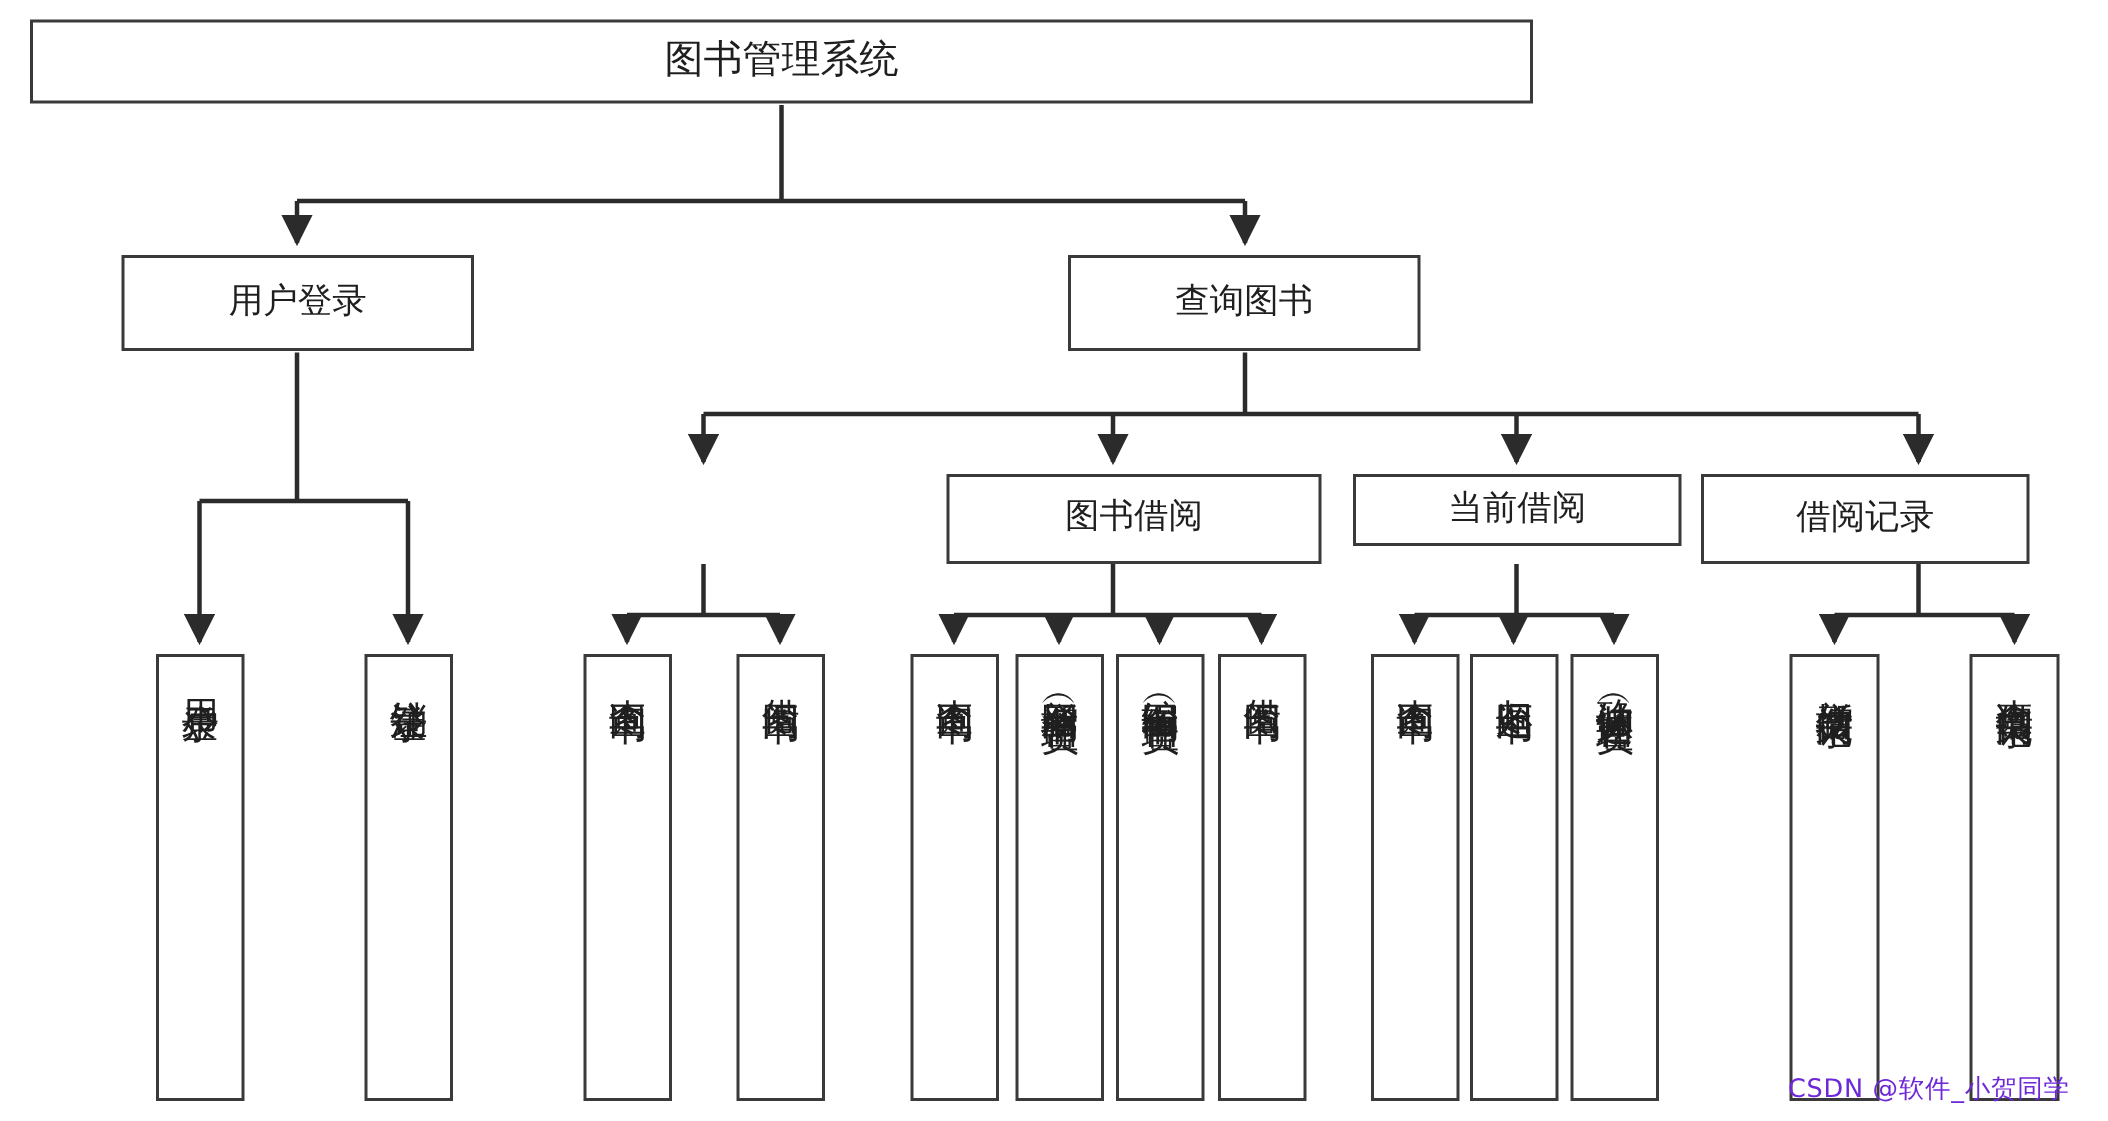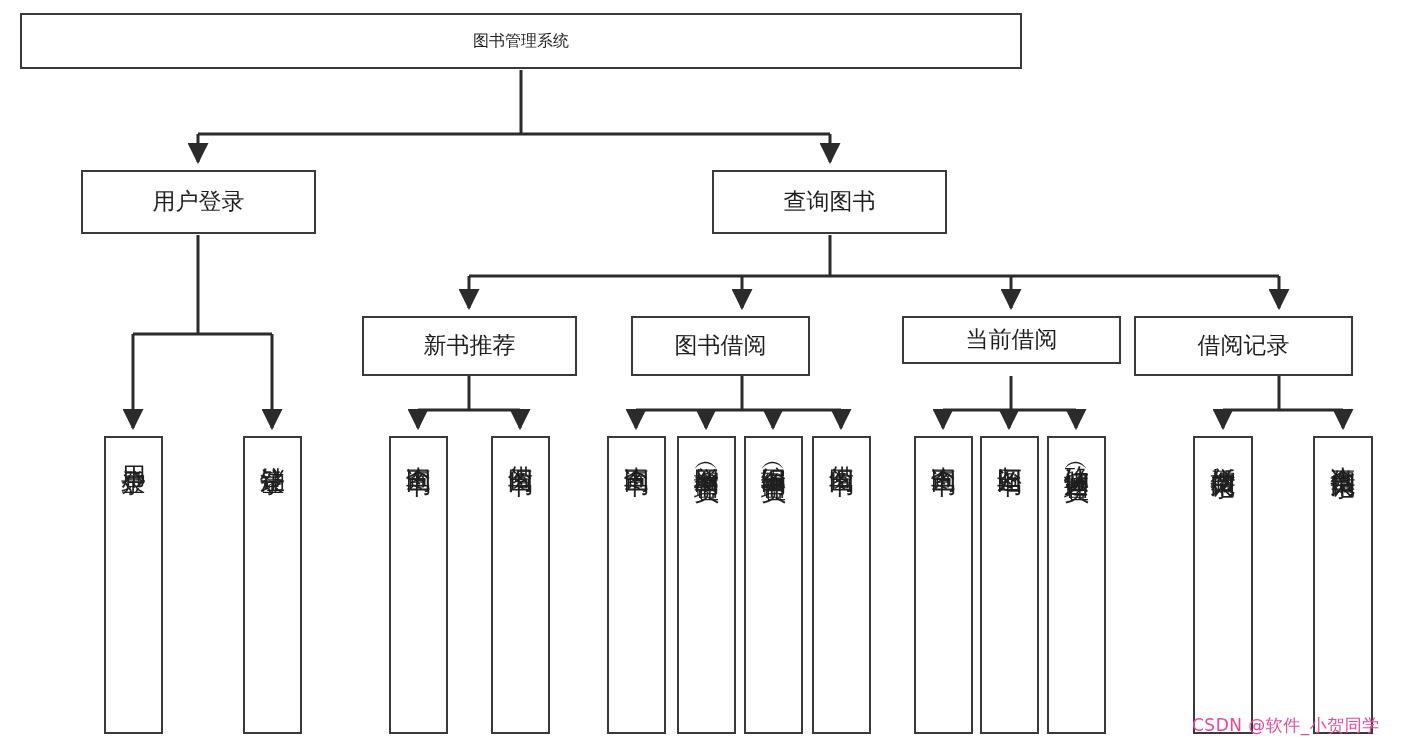--- a/index.html
+++ b/index.html
@@ -40,40 +40,40 @@
     color: #1f1f1f;
     text-align: center;
     line-height: 1.12;
     white-space: nowrap;
   }
   
   .node.horiz .label {
     font-size: 23px;
   }
   .node.root .label {
-    font-size: 16px;
+    font-size: 26px;
   }
   
   .node.vert {
     align-items: flex-start;
     padding-top: 8px;
   }
   .node.vert .label {
     writing-mode: vertical-rl;
     text-orientation: upright;
     font-size: 25px;
     letter-spacing: 2px;
     line-height: 1;
   }
   .watermark {
     position: absolute;
     left: 1192px;
     top: 714px;
     font-size: 17px;
-    color: #ec4899;
+    color: #6d28d9;
     white-space: nowrap;
     letter-spacing: 0.5px;
     font-family: "DejaVu Sans", "Liberation Sans", sans-serif;
   }
 </style>
 </head>
 <body>
 
 <div id="diagram-root">
 
@@ -133,24 +133,21 @@
     <span class="label">图书管理系统</span>
   </div>
 
   <div class="node horiz" style="left:81px; top:170px; width:235px; height:64px;">
     <span class="label">用户登录</span>
   </div>
   <div class="node horiz" style="left:712px; top:170px; width:235px; height:64px;">
     <span class="label">查询图书</span>
   </div>
 
-  <div class="node horiz" style="left:362px; top:316px; width:215px; height:60px;">
-    <span class="label">新书推荐</span>
-  </div>
-  <div class="node horiz" style="left:631px; top:316px; width:179px; height:60px;">
+  <div class="node horiz" style="left:631px; top:316px; width:250px; height:60px;font-family:Liberation Mono, monospace;">
     <span class="label">图书借阅</span>
   </div>
   <div class="node horiz" style="left:902px; top:316px; width:219px; height:48px;">
     <span class="label">当前借阅</span>
   </div>
   <div class="node horiz" style="left:1134px; top:316px; width:219px; height:60px;">
     <span class="label">借阅记录</span>
   </div>
 
   <div class="node vert" style="left:104px; top:436px; width:59px; height:298px;">

